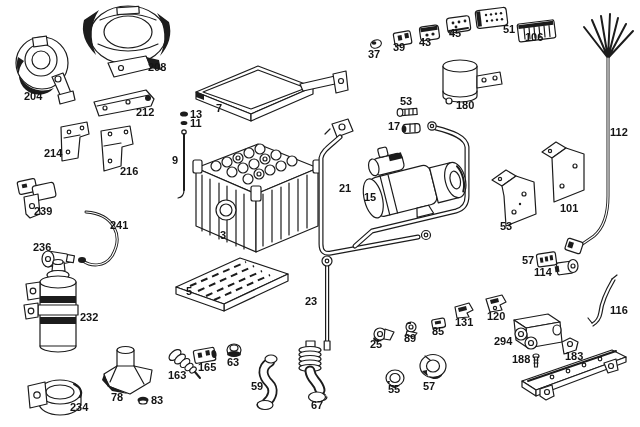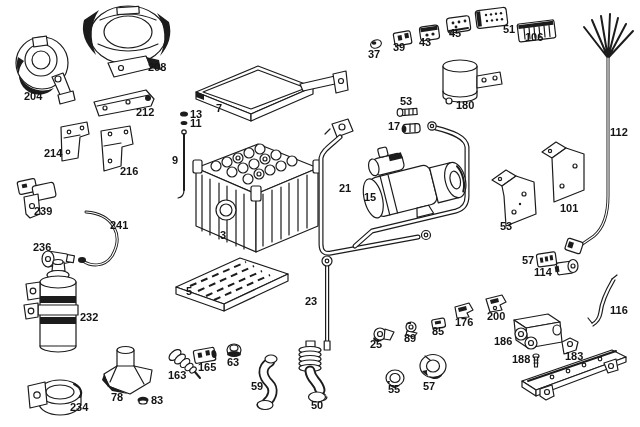--- a/index.html
+++ b/index.html
@@ -477,43 +477,43 @@
 <div class="lbl" style="left:216px;top:103px">7</div>
 <div class="lbl" style="left:172px;top:155px">9</div>
 <div class="lbl" style="left:220px;top:230px">3</div>
 <div class="lbl" style="left:186px;top:286px">5</div>
 <div class="lbl" style="left:111px;top:392px">78</div>
 <div class="lbl" style="left:151px;top:395px">83</div>
 <div class="lbl" style="left:168px;top:370px">163</div>
 <div class="lbl" style="left:198px;top:362px">165</div>
 <div class="lbl" style="left:227px;top:357px">63</div>
 <div class="lbl" style="left:251px;top:381px">59</div>
-<div class="lbl" style="left:311px;top:400px">50</div>
+<div class="lbl" style="left:311px;top:400px">67</div>
 <div class="lbl" style="left:305px;top:296px">23</div>
 <div class="lbl" style="left:339px;top:183px">21</div>
 <div class="lbl" style="left:364px;top:192px">15</div>
 <div class="lbl" style="left:388px;top:121px">17</div>
 <div class="lbl" style="left:400px;top:96px">53</div>
 <div class="lbl" style="left:368px;top:49px">37</div>
 <div class="lbl" style="left:393px;top:42px">39</div>
 <div class="lbl" style="left:419px;top:37px">43</div>
 <div class="lbl" style="left:449px;top:28px">45</div>
 <div class="lbl" style="left:503px;top:24px">51</div>
 <div class="lbl" style="left:525px;top:32px">106</div>
 <div class="lbl" style="left:456px;top:100px">180</div>
 <div class="lbl" style="left:610px;top:127px">112</div>
 <div class="lbl" style="left:500px;top:221px">53</div>
 <div class="lbl" style="left:560px;top:203px">101</div>
 <div class="lbl" style="left:522px;top:255px">57</div>
 <div class="lbl" style="left:534px;top:267px">114</div>
-<div class="lbl" style="left:487px;top:311px">200</div>
+<div class="lbl" style="left:487px;top:311px">120</div>
 <div class="lbl" style="left:610px;top:305px">116</div>
-<div class="lbl" style="left:494px;top:336px">186</div>
+<div class="lbl" style="left:494px;top:336px">294</div>
 <div class="lbl" style="left:512px;top:354px">188</div>
 <div class="lbl" style="left:565px;top:351px">183</div>
 <div class="lbl" style="left:370px;top:339px">25</div>
 <div class="lbl" style="left:404px;top:333px">89</div>
 <div class="lbl" style="left:432px;top:326px">85</div>
-<div class="lbl" style="left:455px;top:317px">176</div>
+<div class="lbl" style="left:455px;top:317px">131</div>
 <div class="lbl" style="left:388px;top:384px">55</div>
 <div class="lbl" style="left:423px;top:381px">57</div>
 
 </div>
 
 </body></html>

